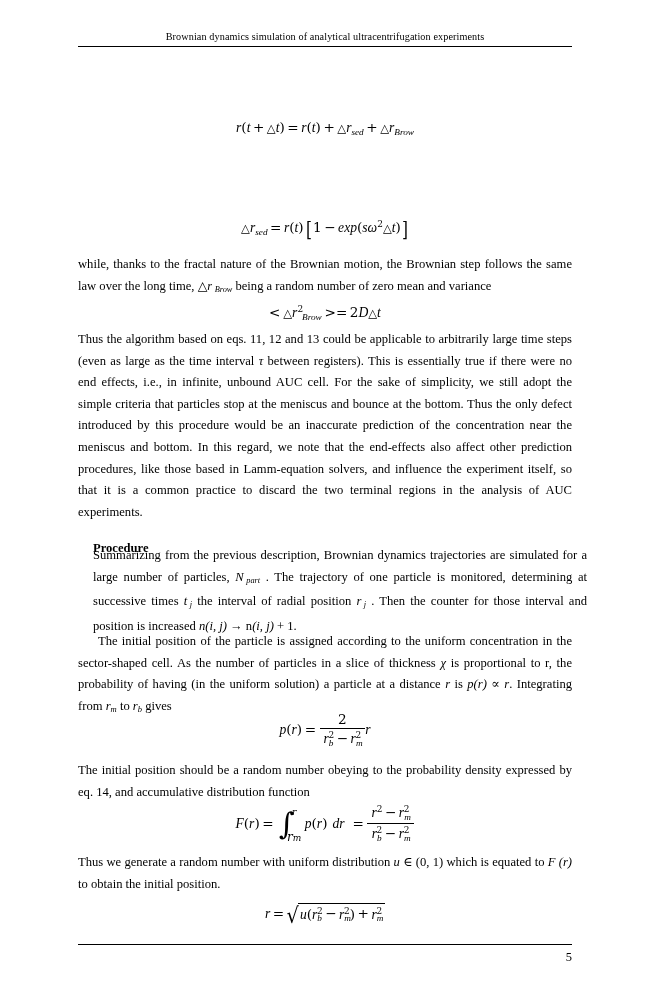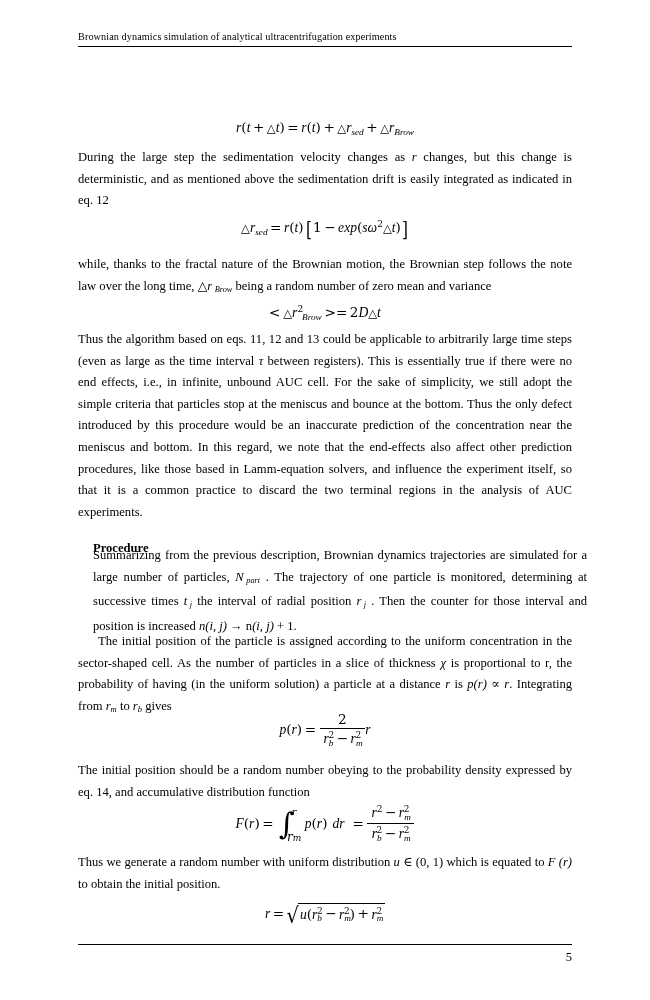--- a/index.html
+++ b/index.html
@@ -21,20 +21,21 @@
     width: 650px;
     height: 1000px;
   }
 
   
   .runhead {
     position: absolute;
     left: 78px;
     top: 31px;
     width: 494px;
+    text-align: center;
     font-size: 10.2px;
     letter-spacing: 0.1px;
     line-height: 1.2;
   }
   .rule-top {
     position: absolute;
     left: 78px;
     top: 46px;
     width: 494px;
     height: 0;
@@ -208,35 +209,30 @@
   <div class="runhead">Brownian dynamics simulation of analytical ultracentrifugation experiments</div>
   <div class="rule-top"></div>
 
 
   <div class="blk eqblock" style="top:118px;">
     <span class="math">
       <span class="mi">r</span><span class="mup">(</span><span class="mi">t</span><span class="mo">+</span><span class="tri">△</span><span class="mi">t</span><span class="mup">)</span><span class="mo">=</span><span class="mi">r</span><span class="mup">(</span><span class="mi">t</span><span class="mup">)</span><span class="mo">+</span><span class="tri">△</span><span class="mi">r</span><sub class="sb">sed</sub><span class="mo">+</span><span class="tri">△</span><span class="mi">r</span><sub class="sb">Brow</sub>
     </span>
   </div>
 
-  <div class="blk" style="top:147px;">
-    <p class="para">
-      <span>During the large step the sedimentation velocity changes as </span><span class="iv">r</span><span> changes, but this change is deterministic, and as mentioned above the sedimentation drift is easily integrated as indicated in eq. 12</span>
-    </p>
-  </div>
 
   <div class="blk eqblock" style="top:218px;">
     <span class="math">
       <span class="tri">△</span><span class="mi">r</span><sub class="sb">sed</sub><span class="mo">=</span><span class="mi">r</span><span class="mup">(</span><span class="mi">t</span><span class="mup">)</span> <span class="brk">[</span><span class="mup">1</span><span class="mo">−</span><span class="mi">exp</span><span class="mup">(</span><span class="mi">s</span><span class="mi">ω</span><sup class="sp">2</sup><span class="tri">△</span><span class="mi">t</span><span class="mup">)</span><span class="brk">]</span>
     </span>
   </div>
 
   <div class="blk" style="top:254px;">
     <p class="para">
-      <span>while, thanks to the fractal nature of the Brownian motion, the Brownian step follows the note law over the long time, </span><span class="iv">△<span class="ivn">r</span> <span class="smallsub">Brow</span></span><span> being a random number of zero mean and variance</span>
+      <span>while, thanks to the fractal nature of the Brownian motion, the Brownian step follows the same law over the long time, </span><span class="iv">△<span class="ivn">r</span> <span class="smallsub">Brow</span></span><span> being a random number of zero mean and variance</span>
     </p>
   </div>
 
   <div class="blk eqblock" style="top:303px;">
     <span class="math">
       <span class="mup">&lt;</span> <span class="tri">△</span><span class="mi">r</span><sup class="sp">2</sup><sub class="sb" style="margin-left:-1px;">Brow</sub> <span class="mup">&gt;</span><span class="mo" style="padding-left:0;">=</span><span class="mup">2</span><span class="mi">D</span><span class="tri">△</span><span class="mi">t</span>
     </span>
   </div>
 
   <div class="blk" style="top:329px;">

